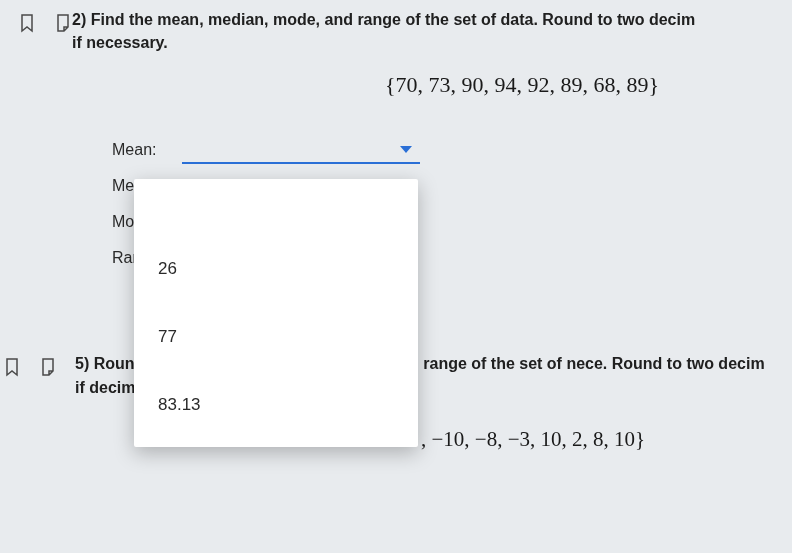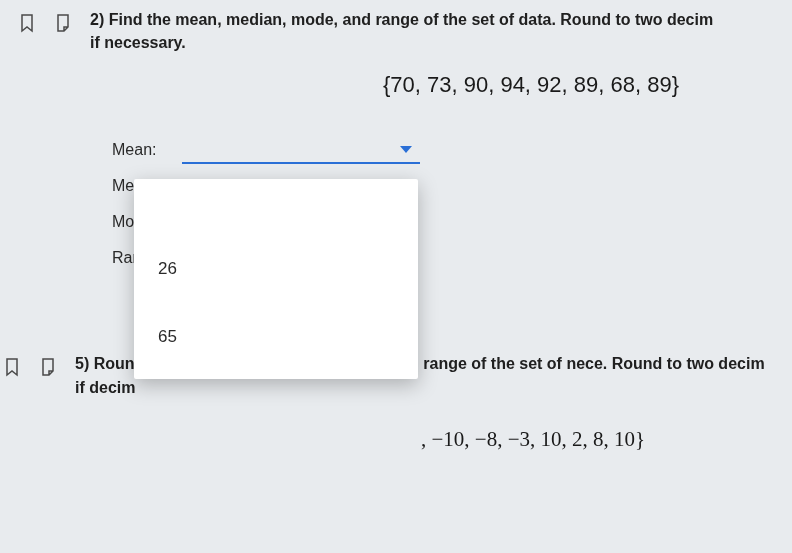--- a/index.html
+++ b/index.html
@@ -15,21 +15,20 @@
       overflow: hidden;
       position: relative;
     }
     .question-block {
       padding: 8px 0 0 18px;
       position: relative;
     }
     .question-header {
       display: flex;
       align-items: flex-start;
-      gap: 18px;
     }
     .icons-col {
       display: flex;
       gap: 18px;
       padding-top: 4px;
     }
     .icon-box {
       width: 18px;
       height: 22px;
       display: flex;
@@ -52,21 +51,21 @@
       line-height: 1.45;
     }
     .q-prompt .qnum {
       font-weight: 700;
     }
     .q-prompt .bolded {
       font-weight: 700;
     }
     .data-set {
       text-align: center;
-      font-family: Liberation Sans, sans-serif;
+      font-family: Liberation Serif, serif;
       font-size: 22px;
       color: #1a1a1a;
       margin: 18px 0 8px 0;
       padding-left: 180px;
     }
     .answer-rows {
       margin-left: 94px;
       margin-top: 26px;
     }
     .answer-row {
@@ -214,14 +213,15 @@
         </p>
       </div>
     </div>
     <div class="partial-set">, −10, −8, −3, 10, 2, 8, 10}</div>
   </div>
 </div>
 
 <div class="dropdown-panel">
   <div class="dropdown-item blank"></div>
   <div class="dropdown-item">26</div>
-  <div class="dropdown-item">65</div>
+  <div class="dropdown-item">77</div>
+  <div class="dropdown-item">83.13</div>
 </div>
 
 </body></html>

